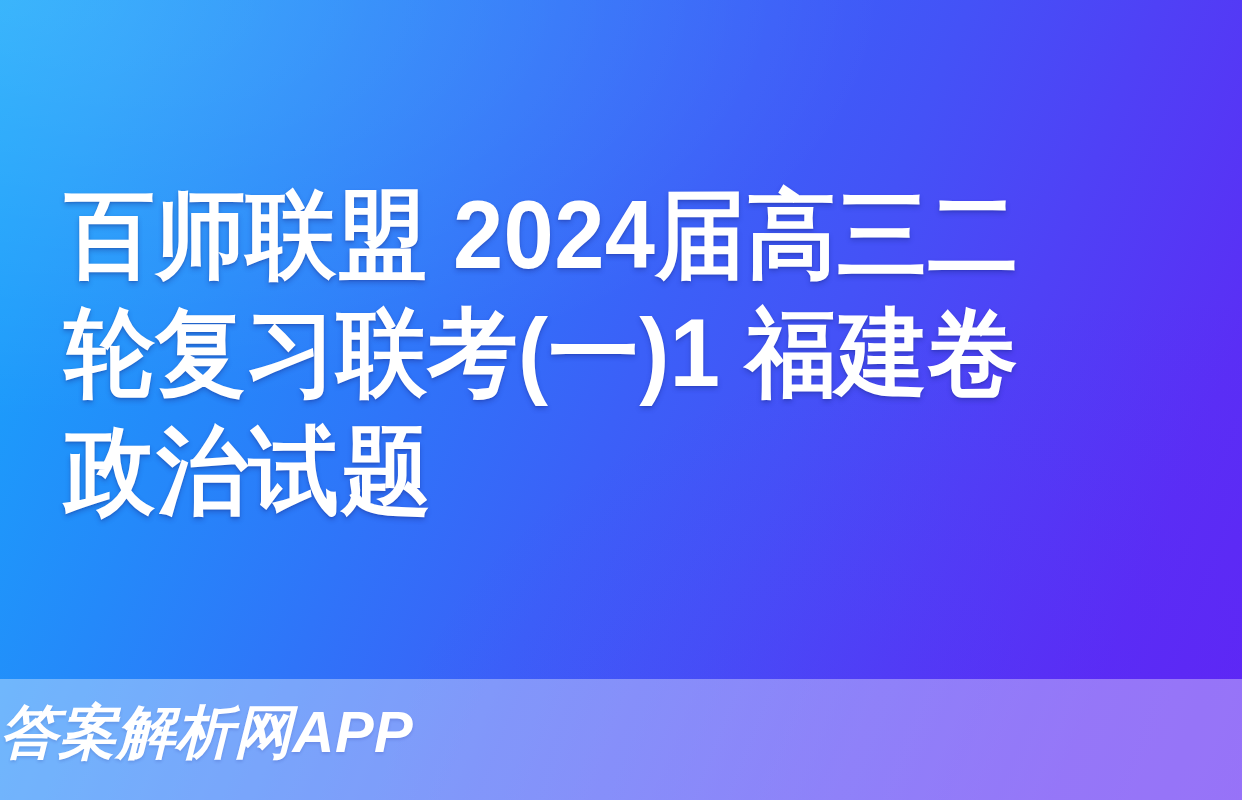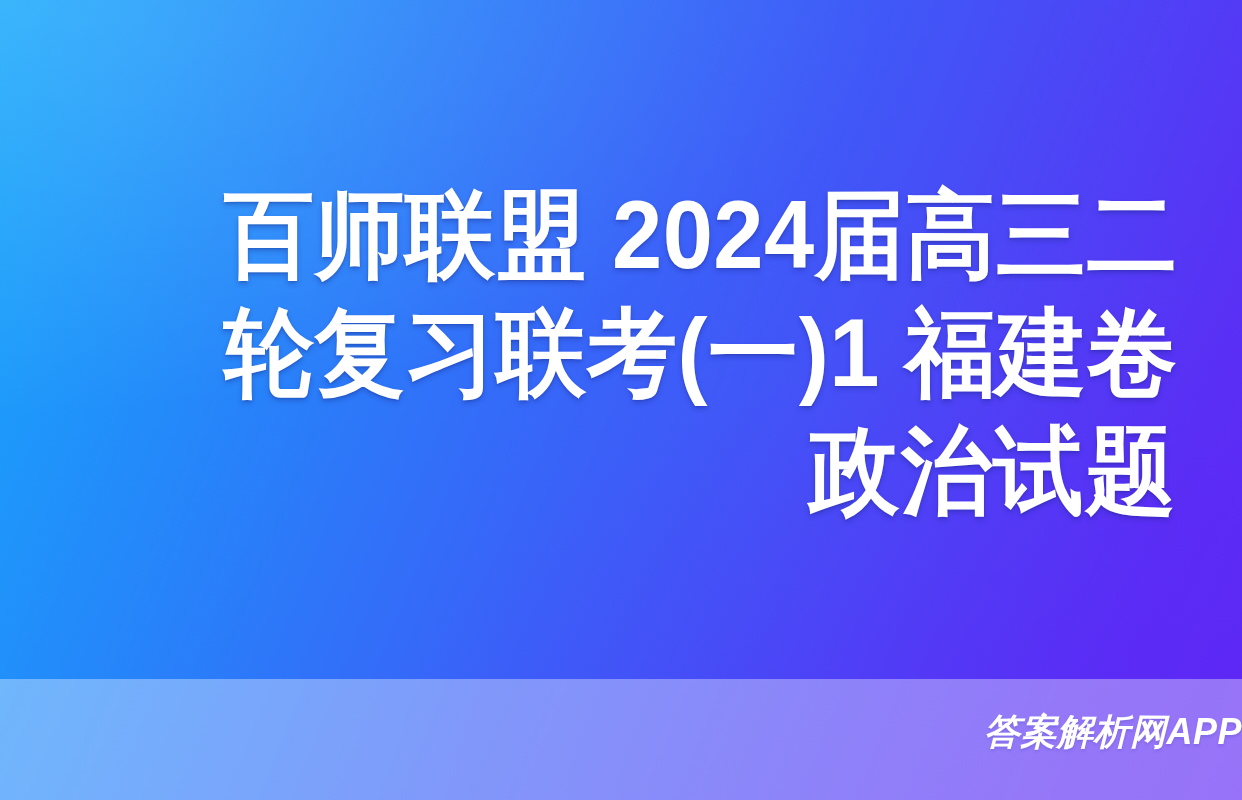--- a/index.html
+++ b/index.html
@@ -40,21 +40,21 @@
       radial-gradient(120% 110% at 100% 100%, rgba(92,30,245,0.28) 0%, rgba(92,30,245,0.00) 58%);
     pointer-events: none;
   }
 
   
   .title-block {
     position: absolute;
     left: 0;
     right: 0;
     top: 176px;
-    text-align: right;
+    text-align: left;
     padding: 0 29px;
     box-sizing: border-box;
   }
 
   .title-line {
     display: block;
     color: #ffffff;
     font-family: "Liberation Sans", "DejaVu Sans", sans-serif;
     font-size: 96px;
     line-height: 118px;
@@ -80,24 +80,24 @@
     top: 679px;
     height: 121px;
     background: rgba(255, 255, 255, 0.355);
   }
 
   .watermark {
     position: absolute;
     left: 0;
     right: 0;
     top: 706px;
-    text-align: right;
+    text-align: left;
     color: #ffffff;
     font-family: "Liberation Sans", "DejaVu Sans", sans-serif;
-    font-size: 36px;
+    font-size: 58px;
     line-height: 52px;
     font-weight: 700;
     font-style: italic;
     letter-spacing: 0.5px;
     white-space: nowrap;
     text-shadow: 0 2px 3px rgba(40, 50, 150, 0.18);
   }
 </style>
 </head>
 <body>

